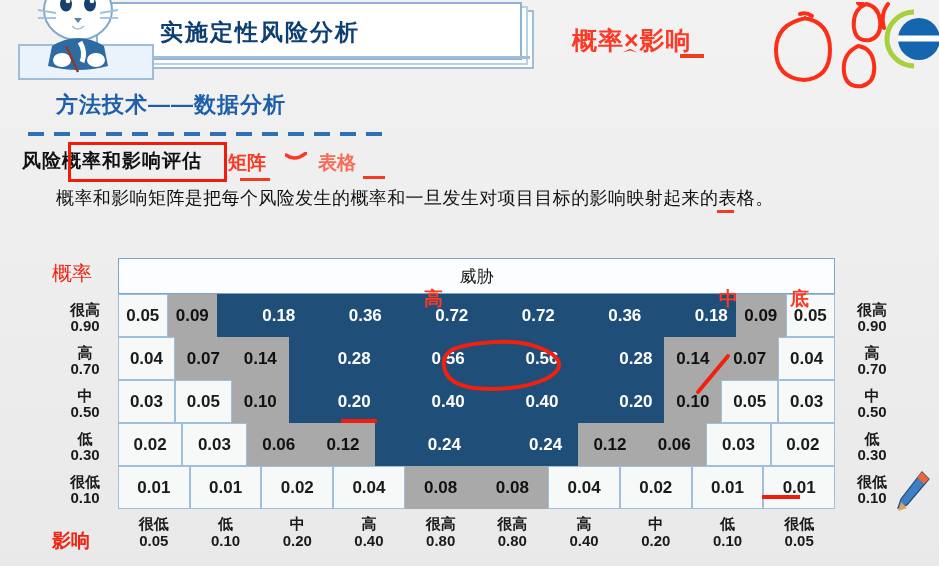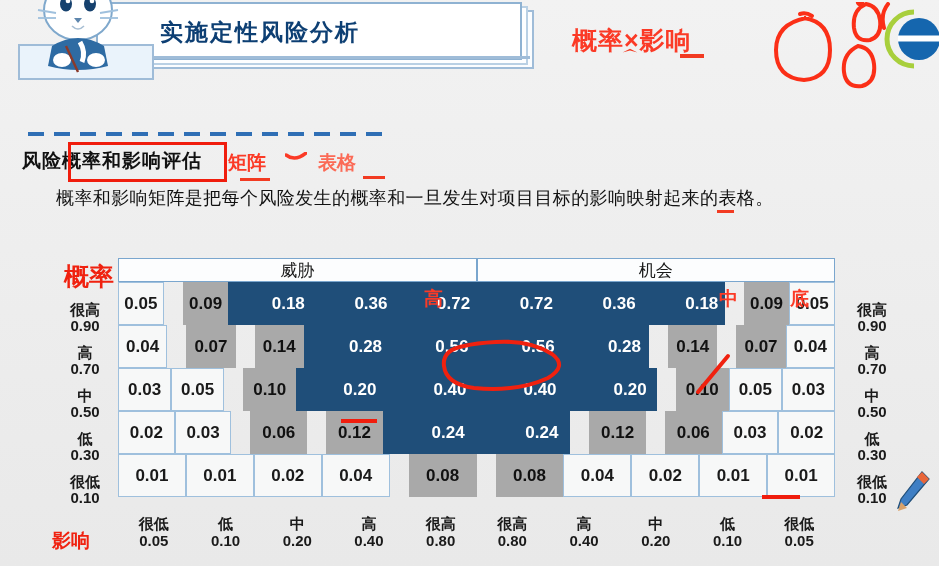--- a/index.html
+++ b/index.html
@@ -40,37 +40,37 @@
   .ul-biaoge{position:absolute;left:363px;top:176px;width:22px;height:3px;background:#f23b22;}
 
   .para1{position:absolute;left:56px;top:186px;font-size:18px;color:#111;white-space:nowrap;letter-spacing:0.4px;}
   .ul-ying{position:absolute;left:717px;top:210px;width:17px;height:3px;background:#f23b22;}
   .para2{position:absolute;left:22px;top:226px;font-size:18px;color:#111;white-space:nowrap;letter-spacing:0.4px;}
   .para2 .hl{color:#fb3a26;font-weight:bold;}
 
   
   .matrix{position:absolute;left:118px;top:258px;width:717px;height:256px;}
   .mrow{display:flex;width:100%;}
-  .hdr{height:24px;}
+  .hdr{height:36px;}
   .hcell{
     flex:1 1 0;border:1px solid #7aa6ce;background:#fcfdfe;
     display:flex;align-items:center;justify-content:center;
     font-size:17px;color:#1a1a1a;
   }
   .drow{height:43px;}
   .cell{
     flex:1 1 0;border:1px solid #9fc0dd;
     display:flex;align-items:center;justify-content:center;
     font-size:17px;font-weight:bold;color:#1a1a1a;background:#f7f8f8;
   }
-  .cell.gray{background:#a9a9a9;border-color:#a9a9a9;color:#111;margin-left:19px;}
+  .cell.gray{background:#a9a9a9;border-color:#a9a9a9;color:#111;}
   .cell.blue{background:#1f4e79;border-color:#1f4e79;color:#ffffff;padding-left:37px;}
 
   
-  .lab-prob{position:absolute;left:64px;top:260px;font-size:25px;font-weight:bold;color:#f0210f;}
+  .lab-prob{position:absolute;left:52px;top:260px;font-size:20px;font-weight:normal;color:#f0210f;}
   .lab-imp{position:absolute;left:52px;top:528px;font-size:19px;font-weight:bold;color:#f0210f;}
   .rowlabs{position:absolute;left:56px;top:296px;width:58px;}
   .rowlabs.right{left:843px;}
   .rowlab{height:43px;display:flex;flex-direction:column;align-items:center;justify-content:center;
           font-size:15px;color:#1a1a1a;line-height:1.04;font-weight:bold;}
   .rowlab span{display:block;}
   .collabs{position:absolute;left:118px;top:516px;width:717px;display:flex;}
   .collab{flex:1 1 0;display:flex;flex-direction:column;align-items:center;
           font-size:15px;color:#1a1a1a;line-height:1.1;font-weight:bold;}
 
@@ -126,20 +126,21 @@
   </svg>
 
   <div class="banner-title">实施定性风险分析</div>
 
   <svg class="logo" viewBox="0 0 62 62">
     <path d="M31 4 a27 27 0 1 0 0 54" fill="none" stroke="#a8cf3c" stroke-width="5"></path>
     <circle cx="36" cy="31" r="21" fill="#1566ae"></circle>
     <rect x="15" y="27.5" width="44" height="6" fill="#ffffff"></rect>
   </svg>
 
+  <div class="subtitle">方法技术——数据分析</div>
   <div class="dashline"></div>
 
   <div class="top-formula">概率×影响</div>
   <svg class="tf-u1 ink" viewBox="0 0 26 8">
     <path d="M1 7 L13 1 L25 7 L13 4 Z" fill="#f23b22"></path>
   </svg>
   <div class="tf-u2 ink"></div>
 
   <svg class="ink" style="left:760px;top:2px;width:180px;height:88px;" viewBox="0 0 180 88">
     <g fill="none" stroke="#fb2f17" stroke-width="4" stroke-linecap="round">
@@ -167,21 +168,20 @@
   <div class="para1">概率和影响矩阵是把每个风险发生的概率和一旦发生对项目目标的影响映射起来的表格。</div>
   <div class="ul-ying ink"></div>
 
 
   <div class="lab-prob">概率</div>
   <div class="lab-imp">影响</div>
 
   <div class="matrix">
     <div class="mrow hdr">
       <div class="hcell" style="flex:5 1 0">威胁</div>
-      <div class="hcell" style="flex:5 1 0">机会</div>
     </div>
     <div id="matrix-body">
         <div class="mrow drow">
           <div class="cell">0.05</div>
           <div class="cell gray">0.09</div>
           <div class="cell blue">0.18</div>
           <div class="cell blue">0.36</div>
           <div class="cell blue">0.72</div>
           <div class="cell blue">0.72</div>
           <div class="cell blue">0.36</div>

